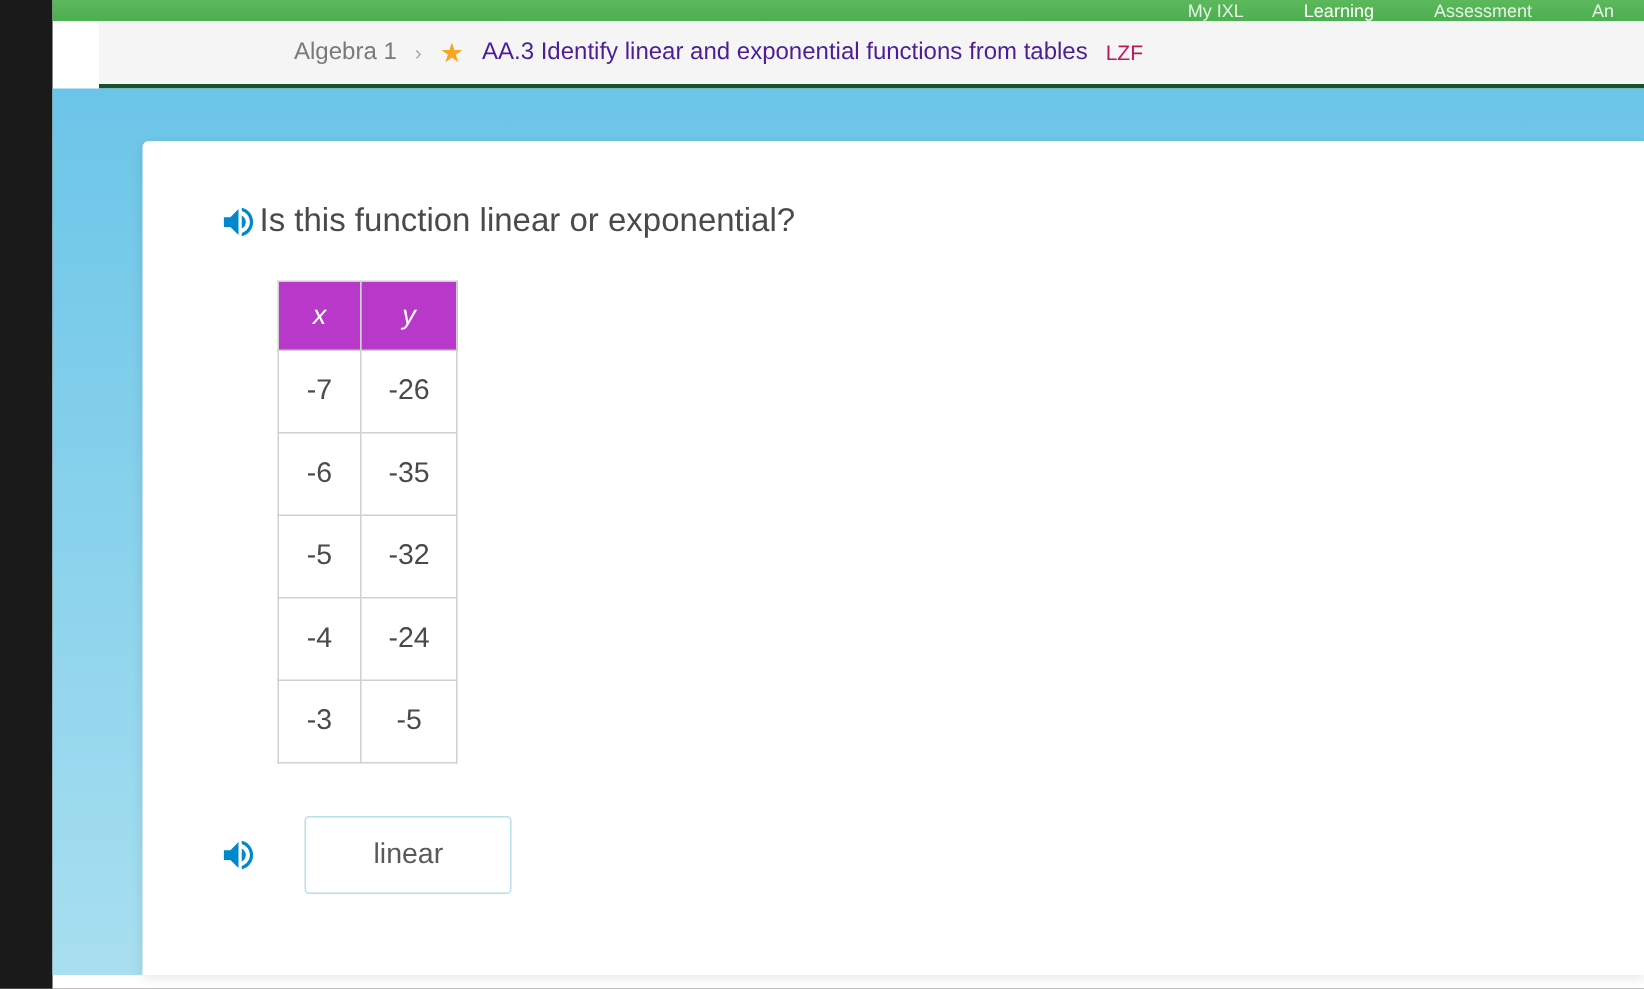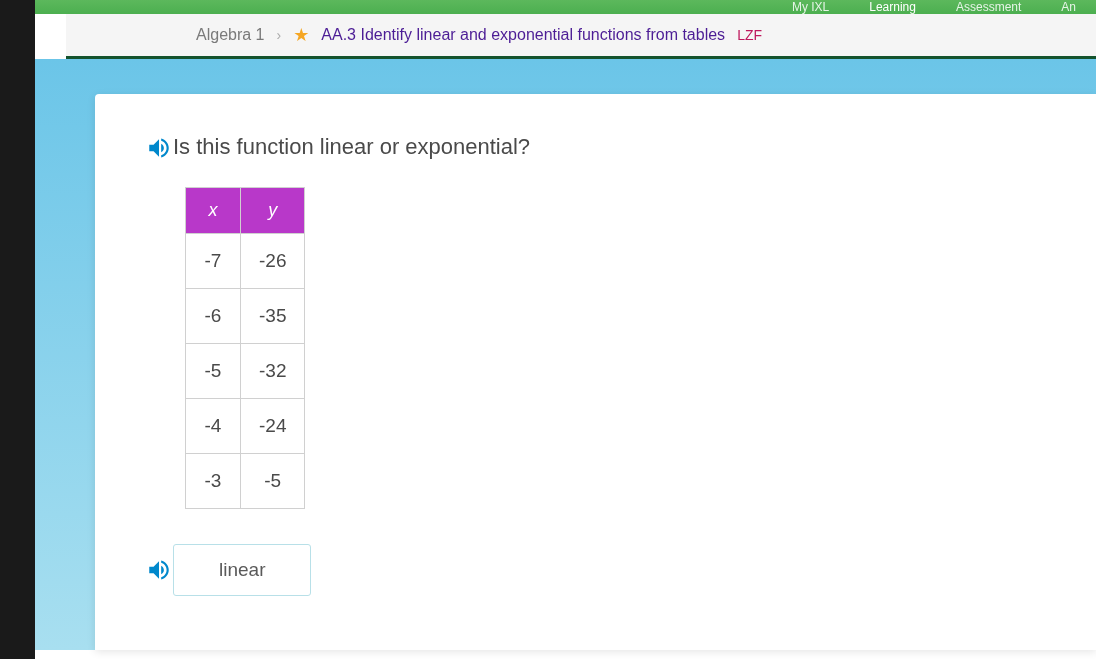--- a/index.html
+++ b/index.html
@@ -158,20 +158,21 @@
       padding: 16px 18px;
       text-align: center;
       color: #4a4a4a;
       font-size: 19px;
       background: #fff;
     }
     
     .answer-row {
       display: flex;
       align-items: center;
+      gap: 30px;
       margin-left: 0;
     }
     
     .answer-speaker {
       width: 28px;
       height: 28px;
       display: flex;
       align-items: center;
       justify-content: center;
       color: #0088cc;

